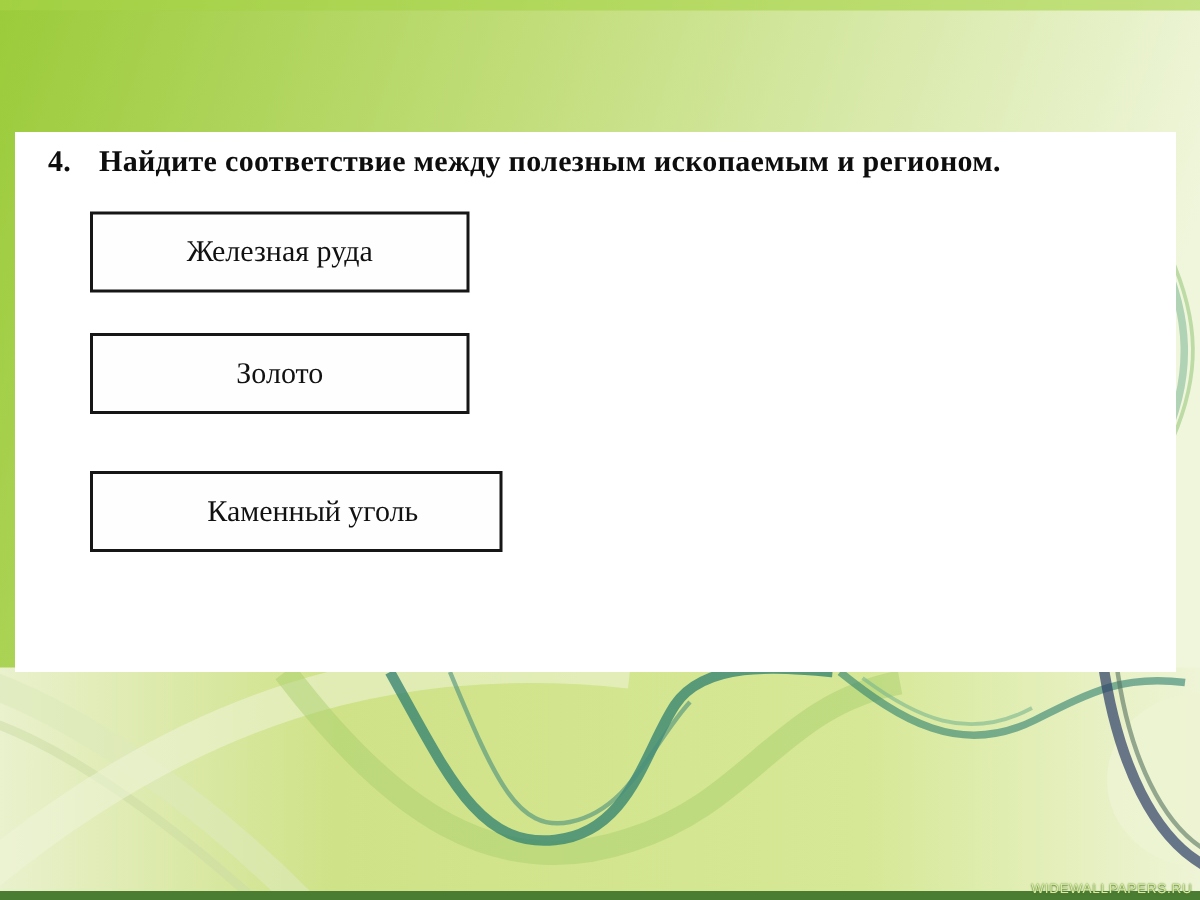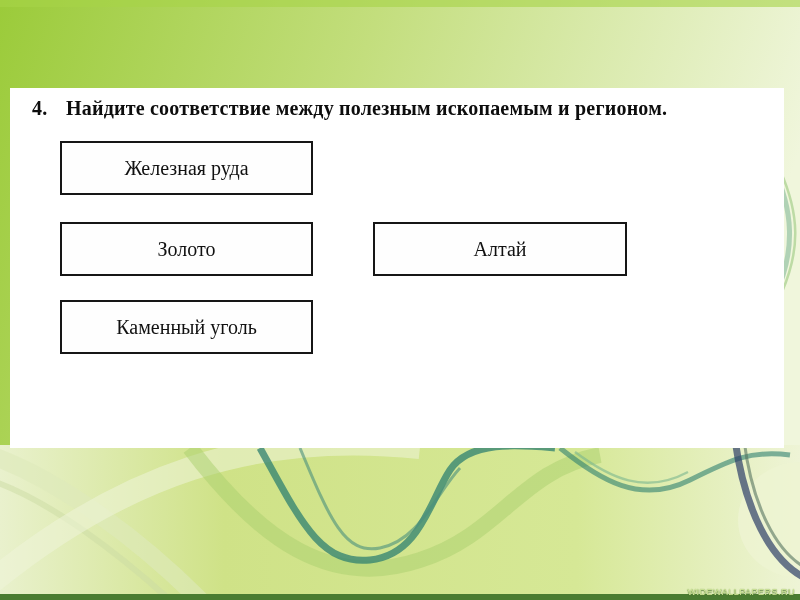--- a/index.html
+++ b/index.html
@@ -21,21 +21,21 @@
   .qnum{width:34px;flex:0 0 auto;padding-left:8px;}
   .qtext{flex:1;}
   .mbox{
     position:absolute;height:50px;background:#fefefe;
     border:2px solid #161616;
     display:flex;align-items:center;justify-content:center;
     font-size:20px;color:#111;cursor:pointer;
   }
   .col-left{left:50px;width:249px;}
   .col-right{left:363px;width:250px;}
-  .r0{top:53px;} .r1{top:134px;} .r2{top:212px;} .r3{top:295px;}
+  .r0{top:53px;} .r1{top:134px;} .r2{top:226px;padding-left:22px;} .r3{top:295px;}
   .watermark{
     position:absolute;right:5px;bottom:3px;
     font-family:"Liberation Sans","DejaVu Sans",sans-serif;
     font-size:9px;letter-spacing:0.5px;color:#d8ec9f;
     text-shadow:0 0 1px #5e8a3c, 0 1px 1px #4c7331;
     margin-top:44px;
   }
 </style>
 </head>
 <body>
@@ -84,17 +84,16 @@
 
   <div class="title-row">
     <span class="qnum">4.</span>
     <span class="qtext">Найдите соответствие между полезным ископаемым и регионом.</span>
   </div>
 
   <div class="mbox col-left r1">Золото</div>
   <div class="mbox col-left r0">Железная руда</div>
   <div class="mbox col-left r2">Каменный уголь</div>
 
-  <div class="mbox col-right r1">Алтай</div>
 
 </div>
 
 <div class="watermark">WIDEWALLPAPERS.RU</div>
 
 </body></html>

